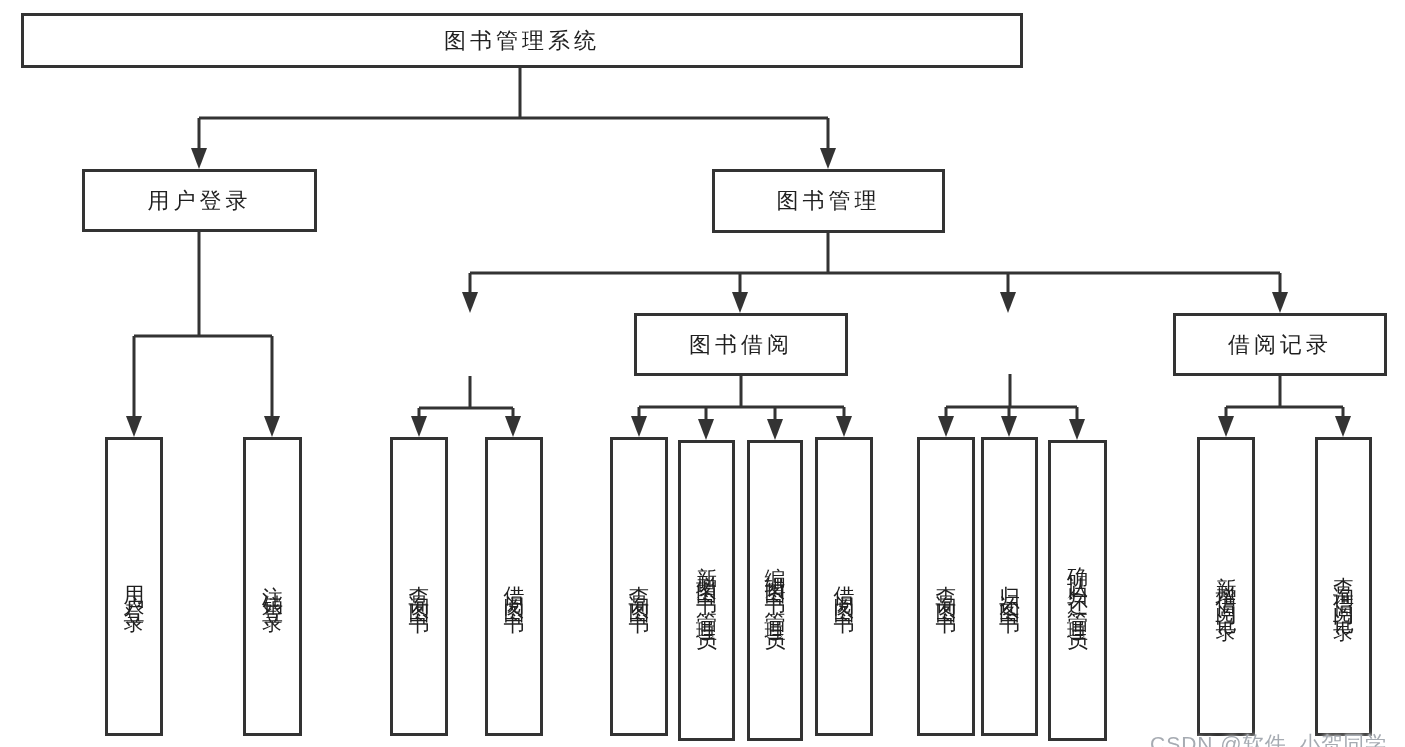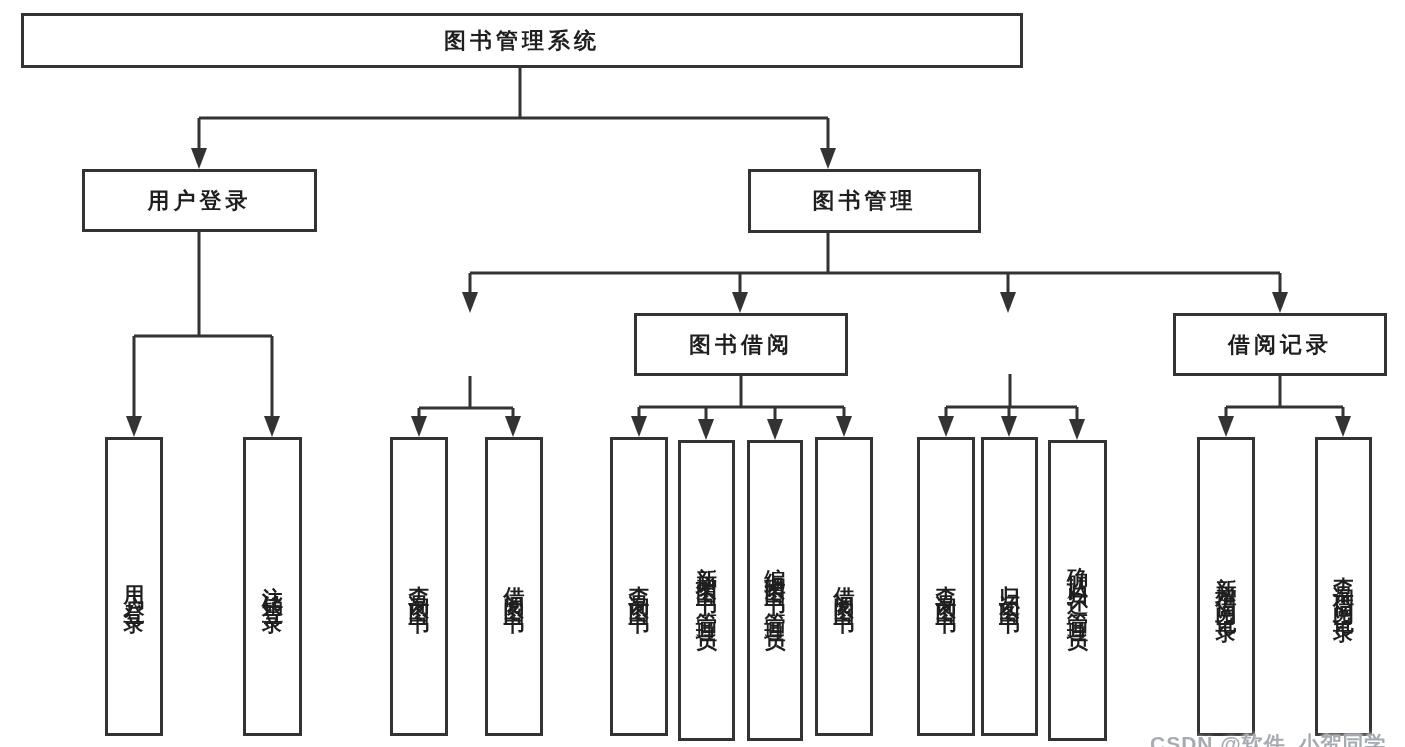--- a/index.html
+++ b/index.html
@@ -8,21 +8,20 @@
     --watermark:#a6abb2;
     --canvas:#ffffff;
   }
   html,body{margin:0;padding:0;background:var(--canvas);}
   .stage{
     position:relative;
     width:1405px;height:747px;
     background:var(--canvas);
     overflow:hidden;
     font-family:"Liberation Sans","DejaVu Sans",sans-serif;
-    font-weight:bold;
   }
   .wires{position:absolute;left:0;top:0;z-index:1;}
   .wires path{stroke:var(--line);stroke-width:3;fill:none;}
   .wires polygon{fill:var(--line);stroke:none;}
   .box{
     position:absolute;
     box-sizing:border-box;
     border:3px solid var(--line);
     background:#fff;
     color:var(--ink);
@@ -110,21 +109,21 @@
       <polygon points="1001,416 1017,416 1009,437"></polygon>
       <polygon points="1069,419 1085,419 1077,440"></polygon>
       <polygon points="1218,416 1234,416 1226,437"></polygon>
       <polygon points="1335,416 1351,416 1343,437"></polygon>
     </g>
   </svg>
 
   <div class="box" style="left:21px;top:13px;width:1002px;height:55px;">图书管理系统</div>
 
   <div class="box" style="left:82px;top:169px;width:235px;height:63px;">用户登录</div>
-  <div class="box" style="left:748px;top:169px;width:233px;height:64px;">图书管理</div>
+  <div class="box" style="left:712px;top:169px;width:233px;height:64px;">图书管理</div>
 
   <div class="box" style="left:634px;top:313px;width:214px;height:63px;">图书借阅</div>
   <div class="box" style="left:1173px;top:313px;width:214px;height:63px;">借阅记录</div>
 
   <div class="box v" style="left:105px;top:437px;width:58px;height:299px;">用户登录</div>
   <div class="box v" style="left:243px;top:437px;width:59px;height:299px;">注销登录</div>
 
   <div class="box v" style="left:390px;top:437px;width:58px;height:299px;">查询图书</div>
   <div class="box v" style="left:485px;top:437px;width:58px;height:299px;">借阅图书</div>
 

